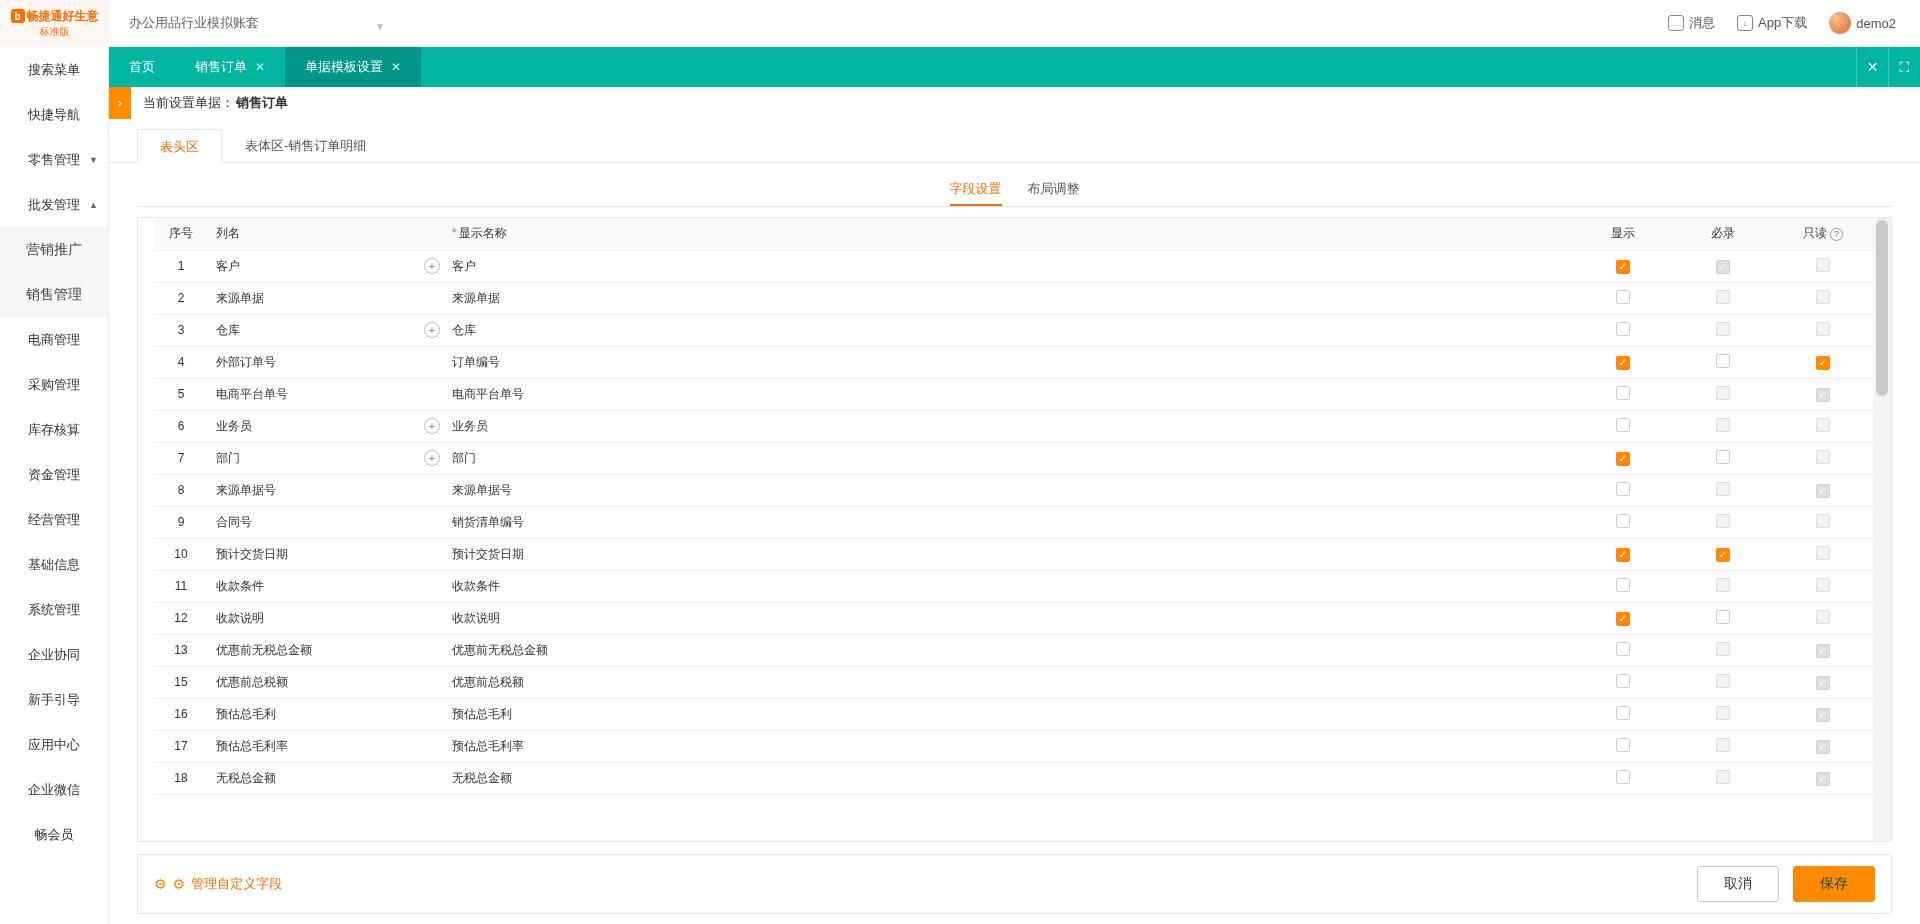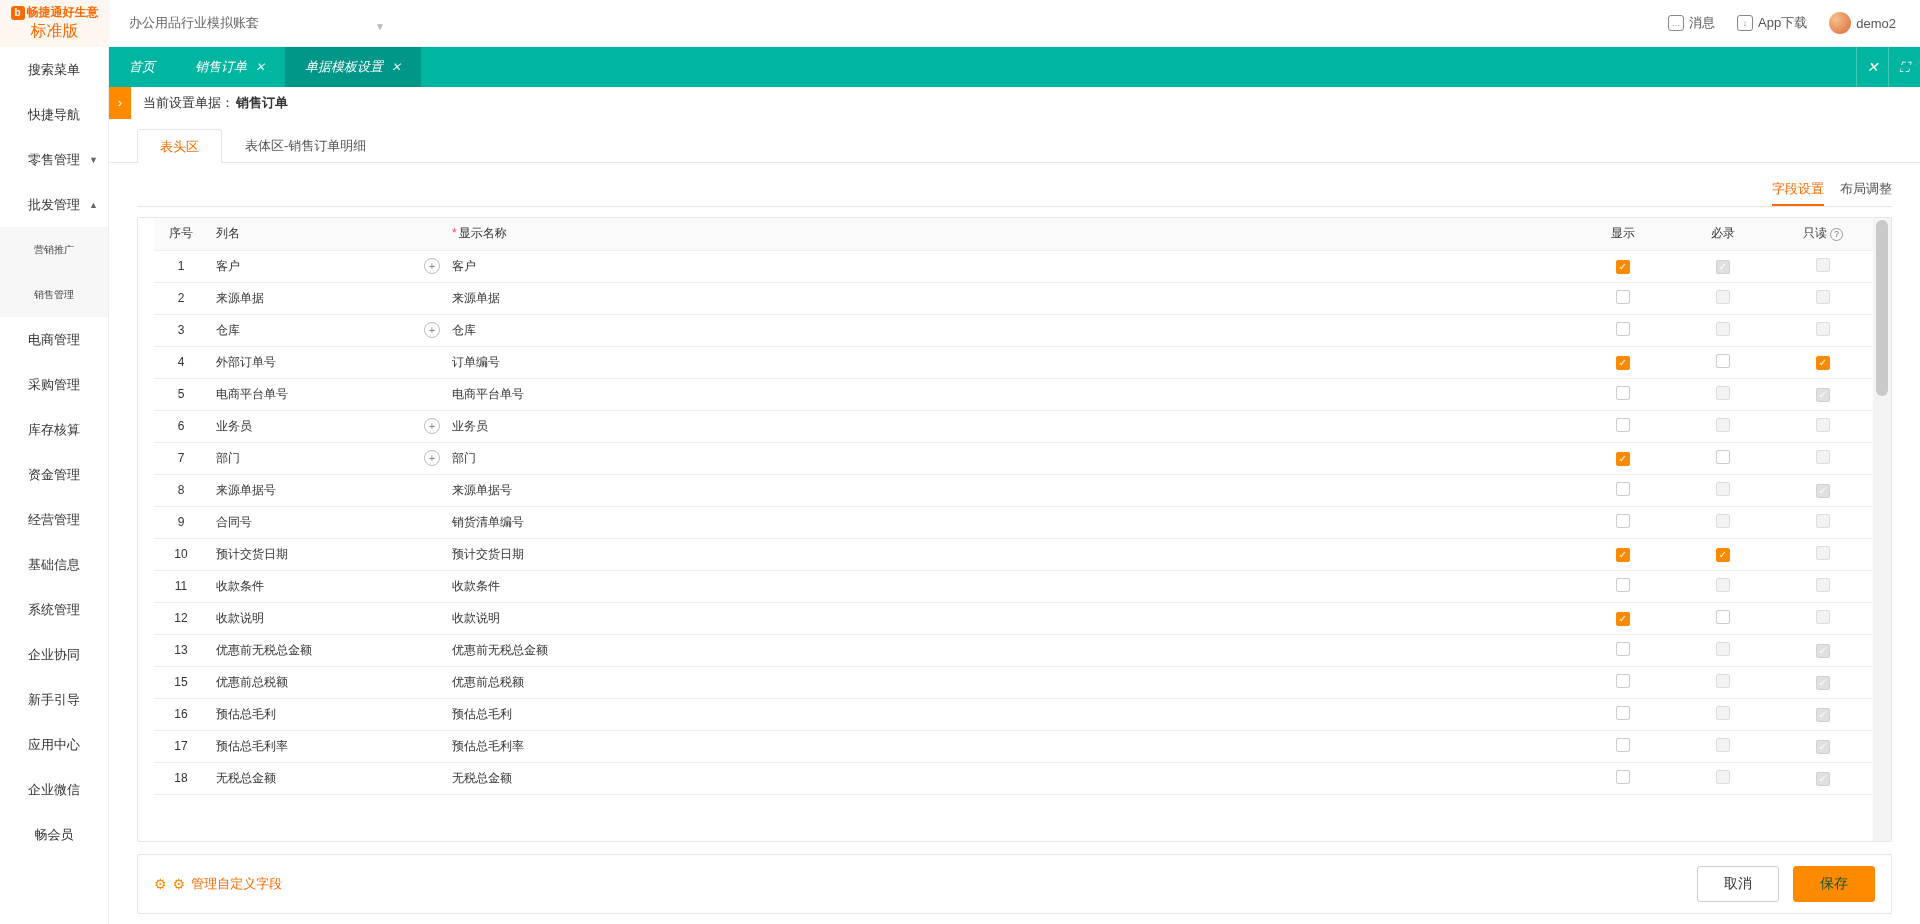--- a/index.html
+++ b/index.html
@@ -4,63 +4,63 @@
 <style>
 * { margin:0; padding:0; box-sizing:border-box; }
 body { font-family:"Microsoft YaHei","PingFang SC",sans-serif; font-size:12px; color:#333; background:#fff; overflow:hidden; }
 .app { width:1920px; height:924px; display:flex; flex-direction:column; }
 
 
 .header { height:47px; display:flex; align-items:center; border-bottom:1px solid #eee; }
 .logo-box { width:109px; height:47px; display:flex; flex-direction:column; align-items:center; justify-content:center; background:#fef6f1; }
 .logo-top { color:#ff6a00; font-size:12px; font-weight:bold; display:flex; align-items:center; gap:2px;}
 .logo-icon { width:14px; height:14px; background:#ff6a00; border-radius:3px; display:inline-flex; align-items:center; justify-content:center; color:#fff; font-weight:bold; font-size:10px;}
-.logo-sub { color:#ff6a00; font-size:16px; }
+.logo-sub { color:#ff6a00; font-size:10px; }
 .acct-sel { flex:0 0 auto; margin-left:20px; color:#666; font-size:13px; display:flex; align-items:flex-end; gap:116px; }
 .caret { color:#bbb; font-size:10px; }
 .header-spacer { flex:1; }
 .header-actions { display:flex; align-items:center; gap:22px; padding-right:24px; }
 .hact { display:flex; align-items:center; gap:5px; color:#555; font-size:13px; cursor:pointer; }
 .hact-icon { width:16px; height:16px; border:1px solid #888; border-radius:3px; display:flex; align-items:center; justify-content:center; font-size:9px; color:#888; }
 .avatar { width:22px; height:22px; border-radius:50%; background:radial-gradient(circle at 30% 30%,#f7c08a,#d96b3a); }
 
 
 .body { flex:1; display:flex; min-height:0; }
 
 
 .sidebar { width:109px; background:#fff; border-right:1px solid #eee; overflow:auto; }
 .side-item { height:45px; display:flex; align-items:center; justify-content:center; gap:4px; font-size:13px; color:#333; cursor:pointer; position:relative; text-align:center; }
-.side-item.sub { background:#f7f7f7; font-size:10px; color:#444; }
+.side-item.sub { background:#f7f7f7; font-size:14px; color:#444; }
 .side-arrow { font-size:9px; color:#666; position:absolute; right:10px; }
 
 
 .main { flex:1; display:flex; flex-direction:column; min-width:0; }
 
 
-.tabbar { height:40px; background:#00b6a1; display:flex; align-items:stretch; position:relative;font-style:italic; }
+.tabbar { height:40px; background:#00b6a1; display:flex; align-items:stretch; position:relative; }
 .tab { padding:0 20px; display:flex; align-items:center; gap:8px; color:#fff; font-size:13px; cursor:pointer; }
 .tab.active { background:#009688; }
 .tab-close { font-size:12px; opacity:.85; }
 .tabbar-right { margin-left:auto; display:flex; align-items:center; }
 .tabbar-btn { width:32px; height:40px; display:flex; align-items:center; justify-content:center; color:#fff; cursor:pointer; font-size:14px; }
 .tabbar-btn.sep { border-left:1px solid rgba(255,255,255,.25); }
 
 
 .content { flex:1; background:#fff; position:relative; display:flex; flex-direction:column; min-height:0; }
 
 .banner { height:32px; display:flex; align-items:center; font-size:13px; color:#333; }
 .banner-toggle { width:22px; height:32px; background:#ff8a00; color:#fff; display:flex; align-items:center; justify-content:center; font-size:12px; cursor:pointer; }
 .banner-text { padding-left:12px; }
 .banner-strong { font-weight:bold; margin-left:2px; }
 
 .zone-tabs { height:40px; display:flex; align-items:flex-end; padding:0 28px; border-bottom:1px solid #e6e6e6; gap:0; margin-top:4px;}
 .zone-tab { height:34px; padding:0 22px; display:flex; align-items:center; font-size:13px; color:#555; cursor:pointer; border:1px solid transparent; border-bottom:none; border-radius:3px 3px 0 0; }
 .zone-tab.active { color:#ff6a00; border-color:#e6e6e6; background:#fff; position:relative; top:1px; }
 
-.mode-tabs { height:38px; display:flex; align-items:flex-end; justify-content:flex-end; gap:16px; border-bottom:1px solid #e6e6e6; margin:6px 28px 0; }
+.mode-tabs { height:38px; display:flex; align-items:flex-end; justify-content:center; gap:26px; border-bottom:1px solid #e6e6e6; margin:6px 28px 0; }
 .mode-tab { height:32px; display:flex; align-items:center; font-size:13px; color:#555; cursor:pointer; border-bottom:2px solid transparent; }
 .mode-tab.active { color:#ff6a00; border-bottom-color:#ff6a00; }
 
 
 .table-wrap { flex:1; margin:10px 28px 0; border:1px solid #e6e6e6; border-radius:2px; overflow:hidden; display:flex; min-height:0;padding-left:16px; }
 .table-scroll { flex:1; overflow:auto; }
 table { width:100%; border-collapse:collapse; table-layout:fixed; }
 th,td { border-bottom:1px solid #eee; font-size:12px; color:#333; text-align:left; height:32px; padding:0 8px; }
 th { background:#fafafa; color:#333; font-weight:normal; position:sticky; top:0; }
 th .req { color:#ff4d4f; margin-right:2px; }

